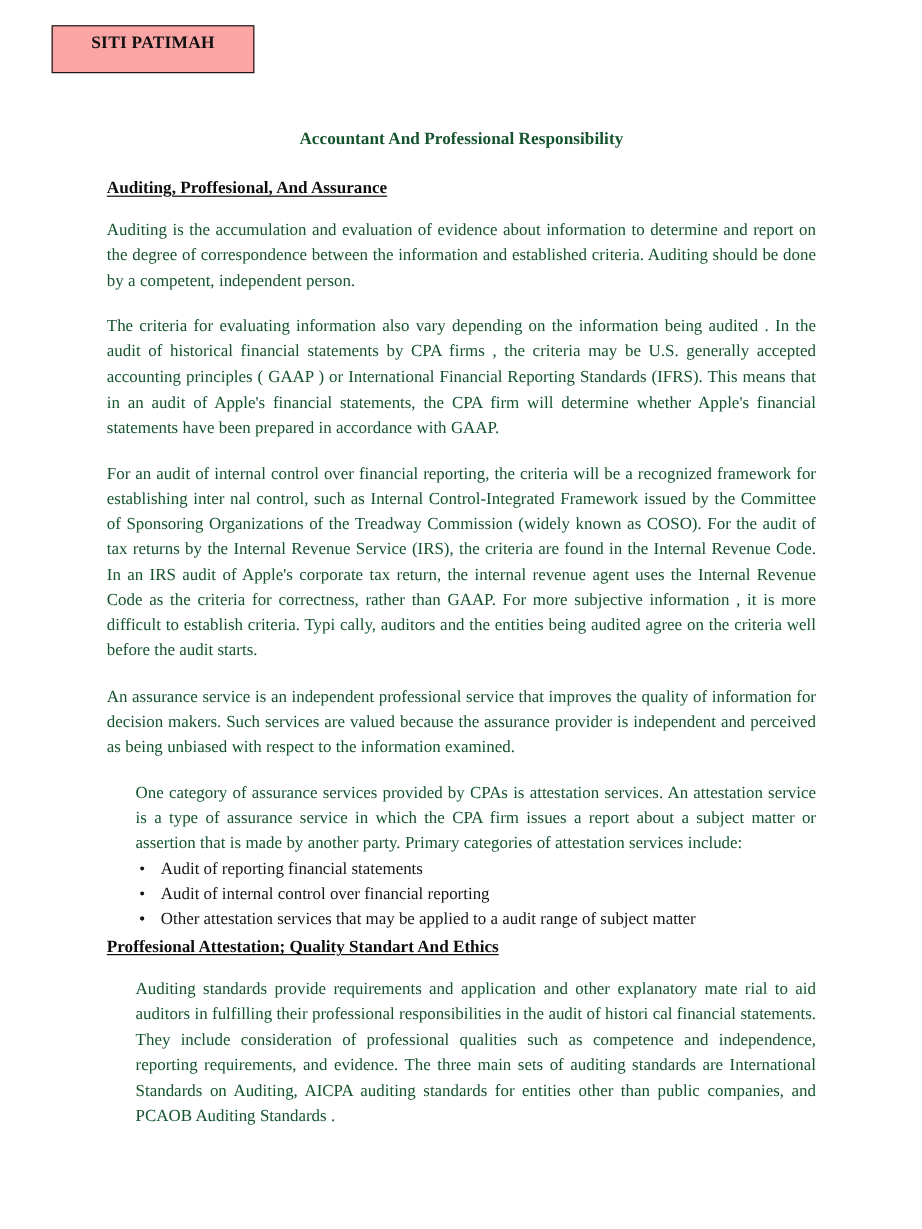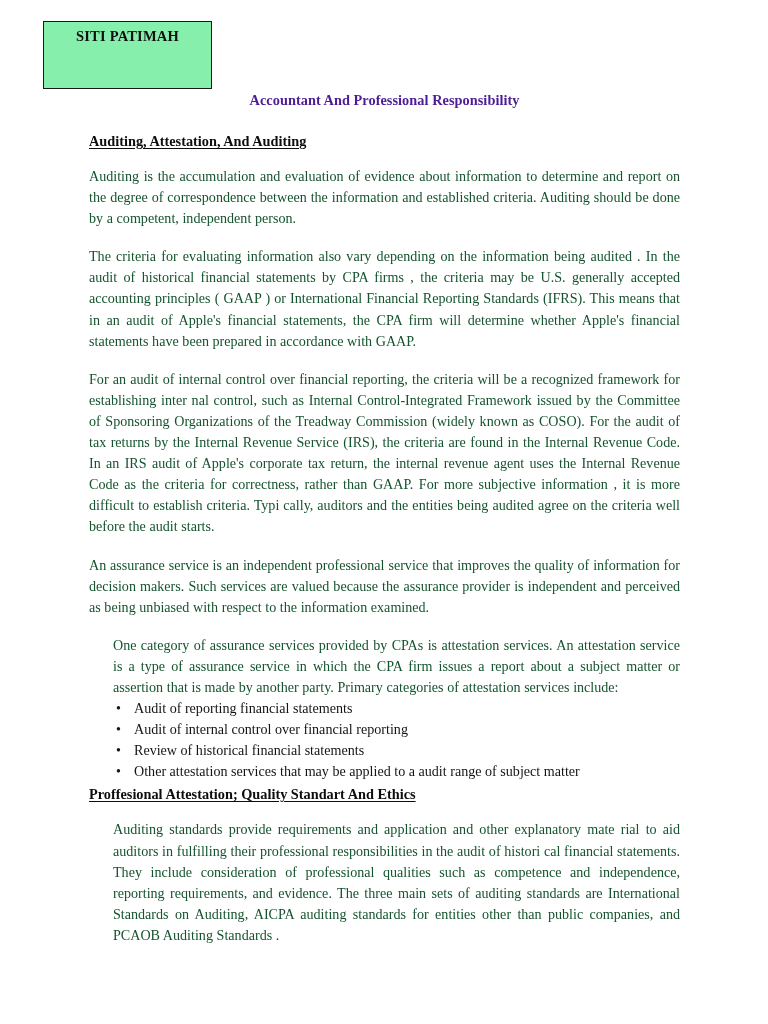--- a/index.html
+++ b/index.html
@@ -22,24 +22,24 @@
     height: 1024px;
     background: #ffffff;
   }
 
   
   .name-box {
     position: absolute;
     left: 43px;
     top: 21px;
     width: 169px;
-    height: 68px;
+    height: 40px;
     border: 1px solid #1a1a1a;
     box-sizing: border-box;
-    background: #86efac;
+    background: #fca5a5;
   }
   .name-box-text {
     position: absolute;
     left: 0;
     right: 0;
     top: 6px;
     text-align: center;
     font-weight: bold;
     font-size: 14.5px;
     letter-spacing: 0.2px;
@@ -51,22 +51,22 @@
     position: absolute;
     left: 89px;
     top: 90px;
     width: 591px;
   }
 
   .doc-title {
     text-align: center;
     font-weight: bold;
     font-size: 14.3px;
-    color: #4c1d95;
-    margin: 0 0 20px 0;
+    color: #14532d;
+    margin: 16px 0 20px 0;
     line-height: 21px;
     letter-spacing: 0.05px;
   }
 
   .section-heading {
     font-weight: bold;
     font-size: 14.3px;
     color: #0d0d0d;
     text-decoration: underline;
     text-underline-offset: 2px;
@@ -117,21 +117,21 @@
 
   <div class="name-box">
     <div class="name-box-text">SITI PATIMAH</div>
   </div>
 
   <div class="doc">
 
     <div class="doc-title">Accountant And Professional Responsibility</div>
 
     <div>
-      <span class="section-heading">Auditing, Attestation, And Auditing</span>
+      <span class="section-heading">Auditing, Proffesional, And Assurance</span>
 
       <p class="para">Auditing is the accumulation and evaluation of evidence about information to  determine and report on the degree of correspondence between the information and established criteria. Auditing should be done by a competent, independent person.</p>
 
       <p class="para">The criteria for evaluating information also vary depending on the information being audited . In the audit of historical financial statements by CPA firms , the criteria may be U.S. generally accepted accounting principles ( GAAP ) or International Financial Reporting Standards (IFRS). This means that in an audit of Apple's financial statements, the CPA firm will determine whether Apple's financial statements have been prepared in accordance with GAAP.</p>
 
       <p class="para">For an audit of internal control over financial reporting, the criteria will be a recognized framework for establishing inter nal control, such as Internal Control-Integrated Framework issued by the Committee of Sponsoring Organizations of the Treadway Commission (widely known as COSO). For the audit of tax returns by the Internal Revenue Service (IRS), the criteria are found in the Internal Revenue Code. In an IRS audit of Apple's corporate tax return, the internal revenue agent uses the Internal Revenue Code as the criteria for correctness, rather than GAAP. For more subjective information , it is more difficult to establish criteria. Typi cally, auditors and the entities being audited agree on the criteria well before the audit starts.</p>
 
       <p class="para">An assurance service is an independent professional service that improves the quality of information for decision makers. Such services are valued because the assurance provider is independent and perceived as being unbiased with respect to the information examined.</p>
 
       <p class="para">One category of assurance services provided by CPAs is attestation services. An attestation service is a type of assurance service in which the CPA firm issues a report about a subject matter or assertion that is made by another party. Primary categories of attestation services include:</p>
@@ -140,21 +140,20 @@
         <li>
           <span class="bullet-dot">•</span>
           <span>Audit of reporting financial statements</span>
         </li>
         <li>
           <span class="bullet-dot">•</span>
           <span>Audit of internal control over financial reporting</span>
         </li>
         <li>
           <span class="bullet-dot">•</span>
-          <span>Review of historical financial statements</span>
         </li>
         <li>
           <span class="bullet-dot">•</span>
           <span>Other attestation services that may be applied to a audit range of subject matter</span>
         </li>
       </ul>
     </div>
 
     <div>
       <div class="heading2-wrap">

